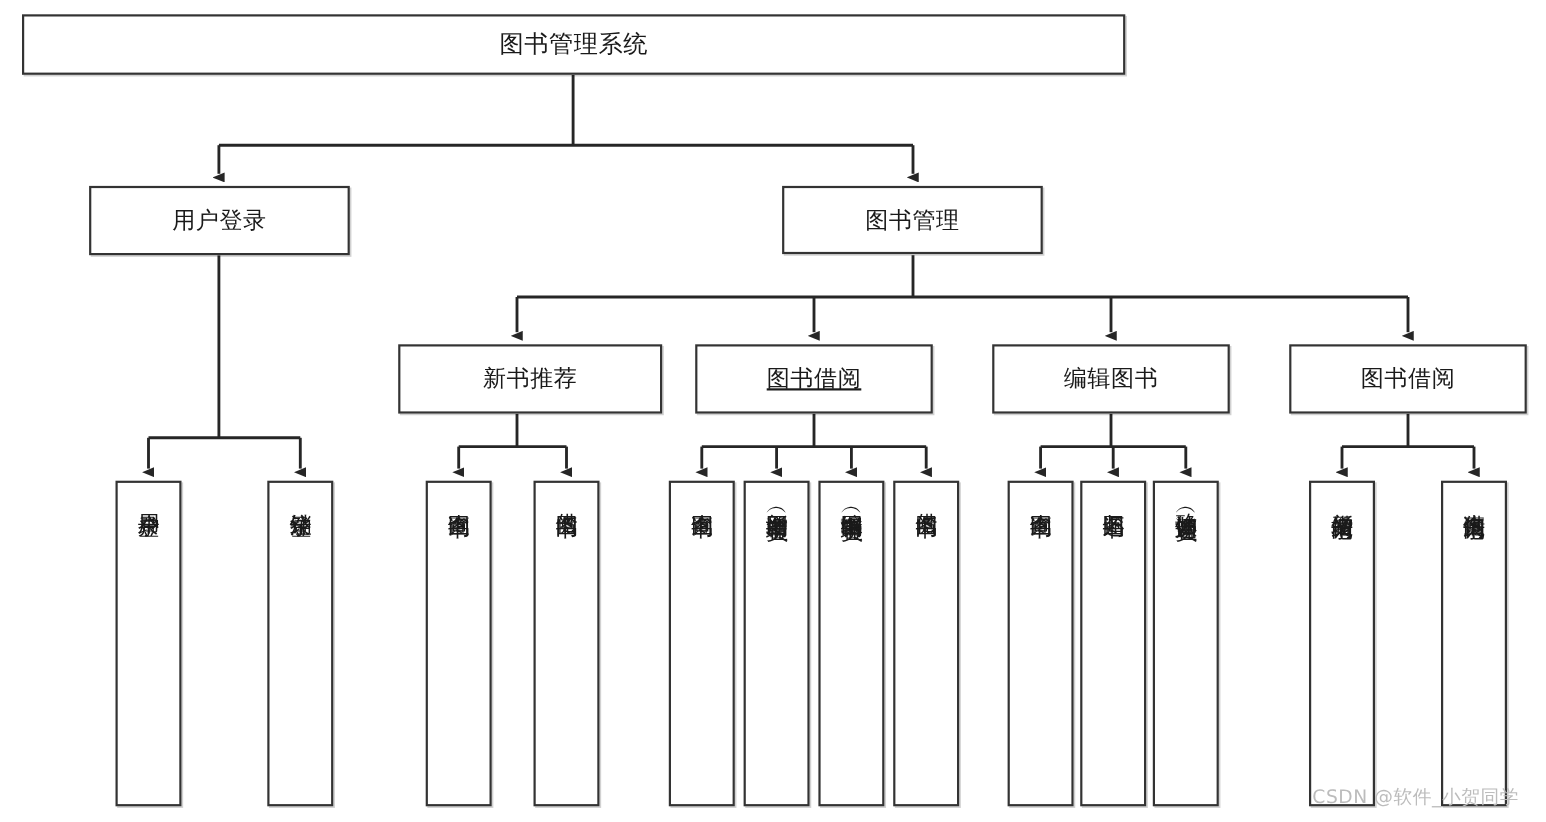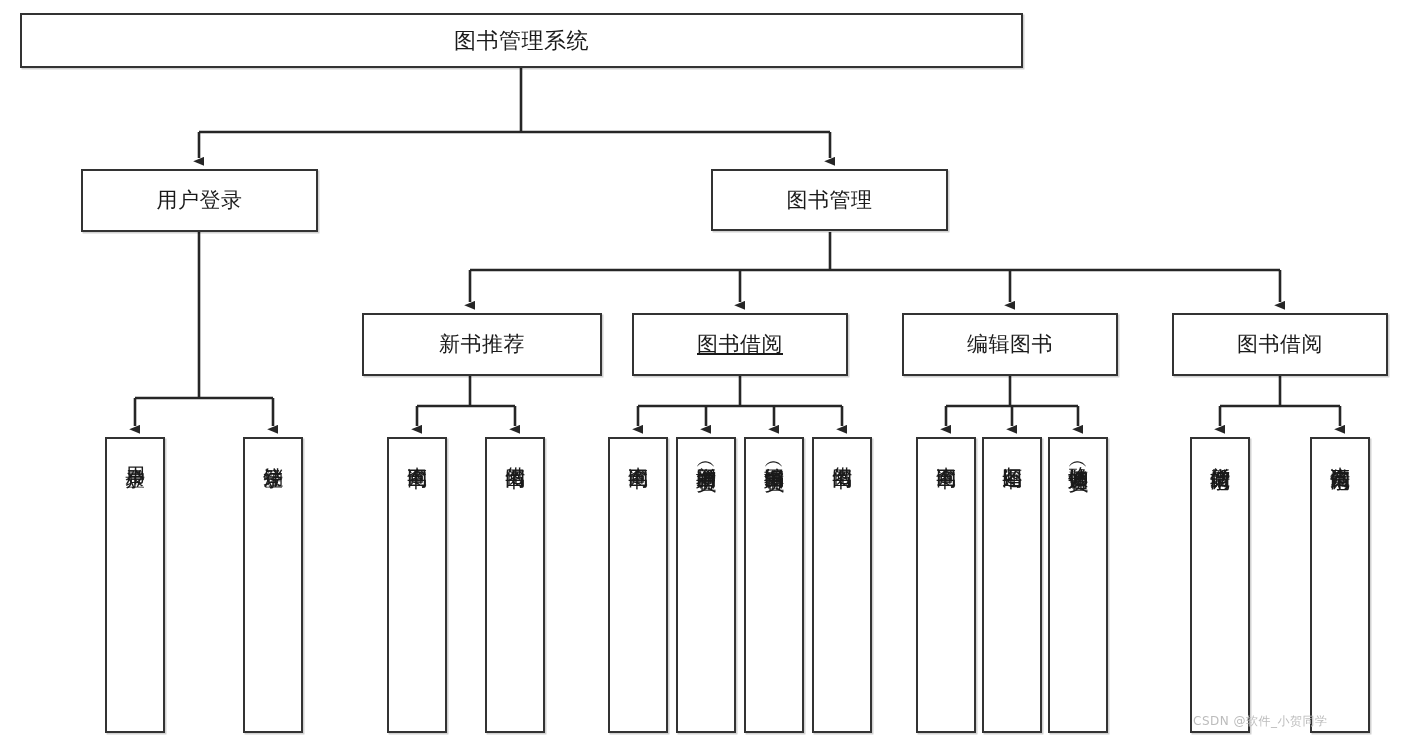--- a/index.html
+++ b/index.html
@@ -53,21 +53,21 @@
     text-orientation: upright;
     font-size: 20px;
     line-height: 1.18;
     letter-spacing: 1px;
     white-space: nowrap;
   }
   #watermark {
     position: absolute;
     left: 1193px;
     top: 713px;
-    font-size: 12px;
+    font-size: 17px;
     color: #bcbcbc;
     white-space: nowrap;
     letter-spacing: 0.5px;
   }
 </style>
 </head>
 <body>
 
 <div id="canvas">
 

